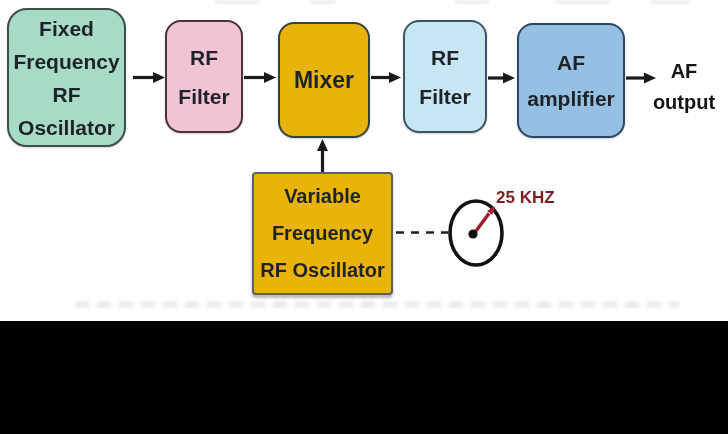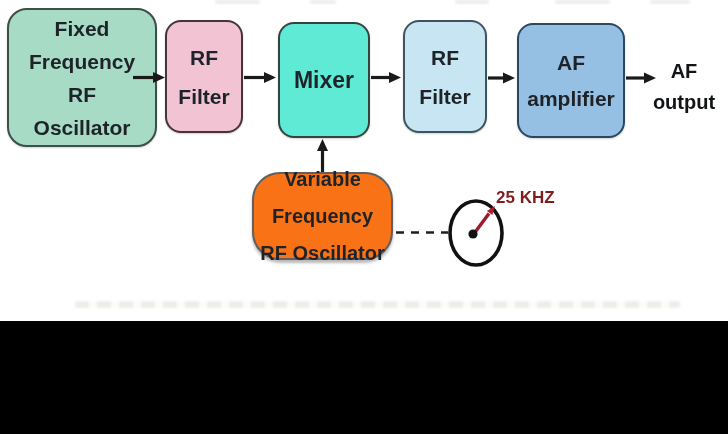--- a/index.html
+++ b/index.html
@@ -20,47 +20,47 @@
     text-align:center;
     border-style:solid;
     border-width:2.5px;
     box-sizing:border-box;
     color:#1d2328;
     font-weight:600;
     white-space:pre-line;
     box-shadow:0 1px 2px rgba(0,0,0,0.18);
   }
   .block-fixed{
-    left:7px;top:8px;width:150px;height:139px;
+    left:7px;top:8px;width:119px;height:139px;
     background:#a7dbc6;border-color:#3c4f4a;border-radius:20px;
     font-size:21px;line-height:33px;
   }
   .block-rf-filter-1{
     left:165px;top:20px;width:78px;height:113px;
     background:#f1c3d3;border-color:#46333f;border-radius:16px;
     font-size:21px;line-height:39px;
   }
   .block-mixer{
     left:278px;top:22px;width:92px;height:116px;
-    background:#5eead4;border-color:#35423f;border-radius:16px;
+    background:#eab308;border-color:#35423f;border-radius:16px;
     font-size:23px;line-height:26px;
   }
   .block-rf-filter-2{
     left:403px;top:20px;width:84px;height:113px;
     background:#c7e5f2;border-color:#3e5560;border-radius:16px;
     font-size:21px;line-height:39px;
   }
   .block-af-amplifier{
     left:517px;top:23px;width:108px;height:115px;
     background:#96c0e3;border-color:#2b4763;border-radius:16px;
     font-size:21px;line-height:36px;
   }
   .block-variable{
-    left:252px;top:172px;width:141px;height:88px;
-    background:#f97316;border-color:#606060;border-radius:28px;
+    left:252px;top:172px;width:141px;height:123px;
+    background:#eab308;border-color:#606060;border-radius:4px;
     font-size:20px;line-height:37px;
     box-shadow:0 3px 3px rgba(0,0,0,0.28);
   }
   .af-output{
     position:absolute;left:640px;top:56px;width:88px;
     text-align:center;color:#121416;font-weight:600;
     font-size:20px;line-height:31px;white-space:pre-line;
   }
   .dial-label{
     position:absolute;left:496px;top:188px;

